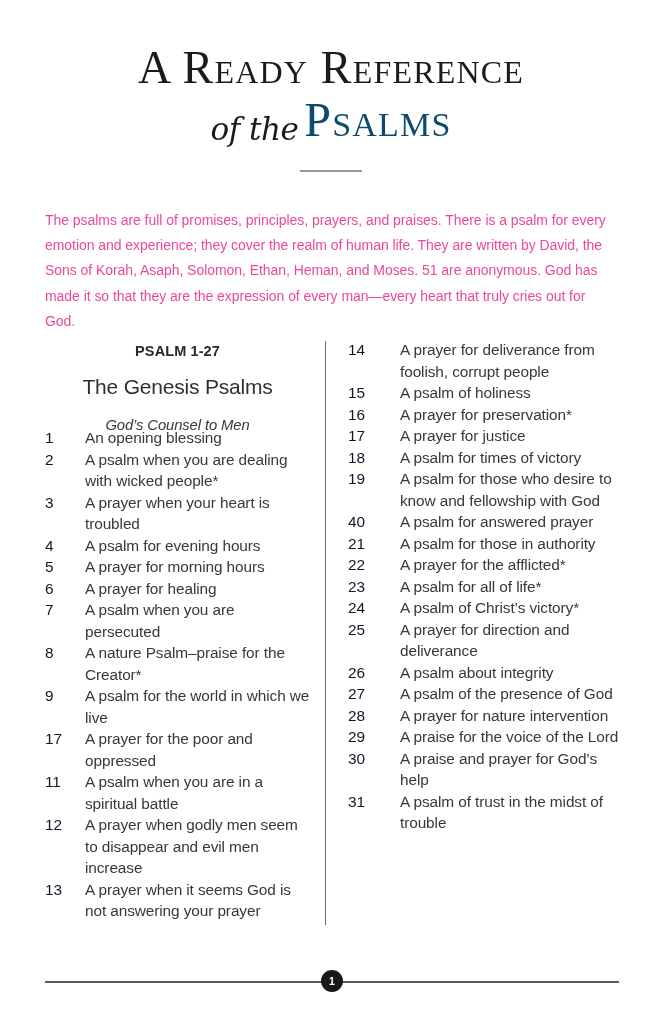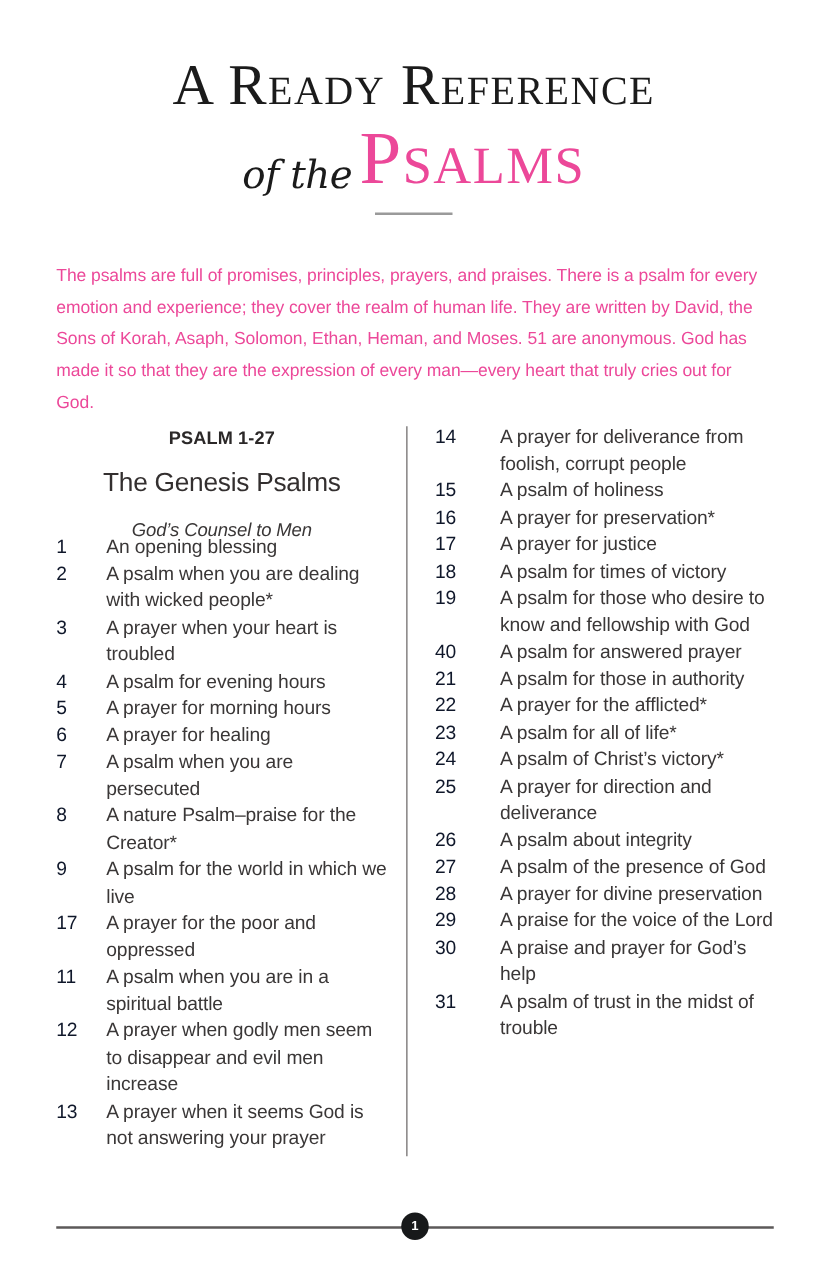--- a/index.html
+++ b/index.html
@@ -51,22 +51,22 @@
     font-style: italic;
     font-size: 31px;
     color: #1b1b1b;
     letter-spacing: -0.5px;
     position: relative;
     top: 4px;
     padding-right: 6px;
   }
   .title-word {
     font-family: "Liberation Serif", serif;
-    font-size: 60px;
-    color: #ec4899;
+    font-size: 48px;
+    color: #0c4a6e;
     font-variant: small-caps;
     letter-spacing: 1.2px;
     position: relative;
     top: 0px;
   }
   .title-rule {
     width: 62px;
     height: 2px;
     background: #9a9a9a;
     margin: 22px auto 0 auto;
@@ -319,21 +319,21 @@
       <div class="psalm-item">
         <span class="psalm-num">26</span>
         <span class="psalm-text">A psalm about integrity</span>
       </div>
       <div class="psalm-item">
         <span class="psalm-num">27</span>
         <span class="psalm-text">A psalm of the presence of God</span>
       </div>
       <div class="psalm-item">
         <span class="psalm-num">28</span>
-        <span class="psalm-text">A prayer for divine preservation</span>
+        <span class="psalm-text">A prayer for nature intervention</span>
       </div>
       <div class="psalm-item">
         <span class="psalm-num">29</span>
         <span class="psalm-text">A praise for the voice of the Lord</span>
       </div>
       <div class="psalm-item">
         <span class="psalm-num">30</span>
         <span class="psalm-text">A praise and prayer for God’s help</span>
       </div>
       <div class="psalm-item">

